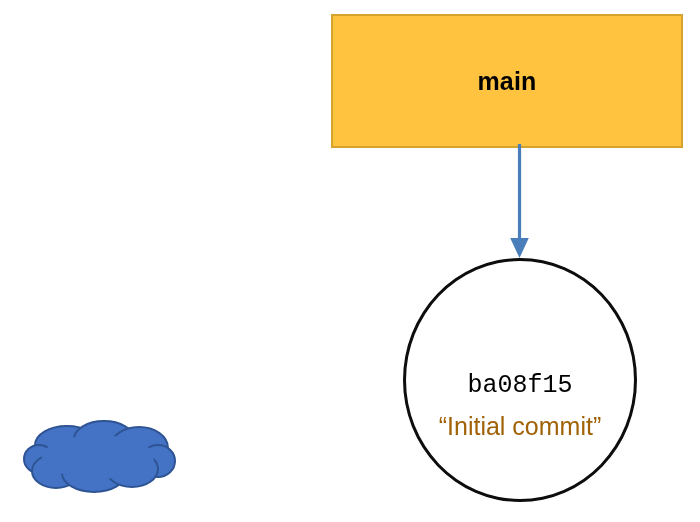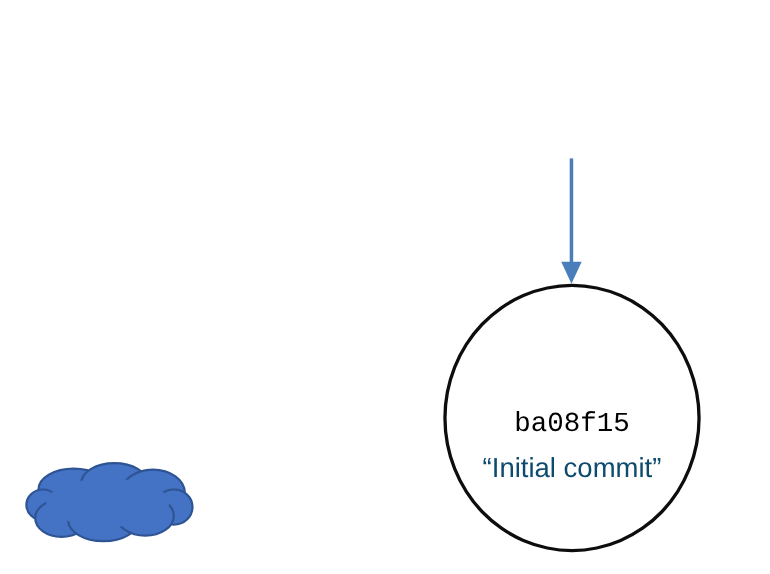--- a/index.html
+++ b/index.html
@@ -65,40 +65,43 @@
   }
   .commit-hash {
     font-size: 25px;
     color: #000000;
     line-height: 1.2;
     margin-top: 52px;
     font-family: Liberation Mono, monospace;
   }
   .commit-message {
     font-size: 25px;
-    color: #0c4a6e;
+    color: #a16207;
     line-height: 1.2;
     margin-top: 10px;
     white-space: nowrap;
   }
 
   
   .cloud-svg {
     position: absolute;
     left: 22px;
     top: 415px;
     width: 156px;
     height: 86px;
   }
 </style>
 </head>
 <body>
 
 <div id="canvas">
 
+  <div class="branch-box">
+    <span class="branch-box-label">main</span>
+  </div>
 
   <svg class="arrow-svg" viewBox="0 0 30 118">
     <line x1="14.5" y1="0" x2="14.5" y2="96" stroke="#4A7EBB" stroke-width="3.2"></line>
     <polygon points="14.5,114 5.2,94 23.8,94" fill="#4A7EBB"></polygon>
   </svg>
 
   <div class="commit-node">
     <div class="commit-hash">ba08f15</div>
     <div class="commit-message">“Initial commit”</div>
   </div>

